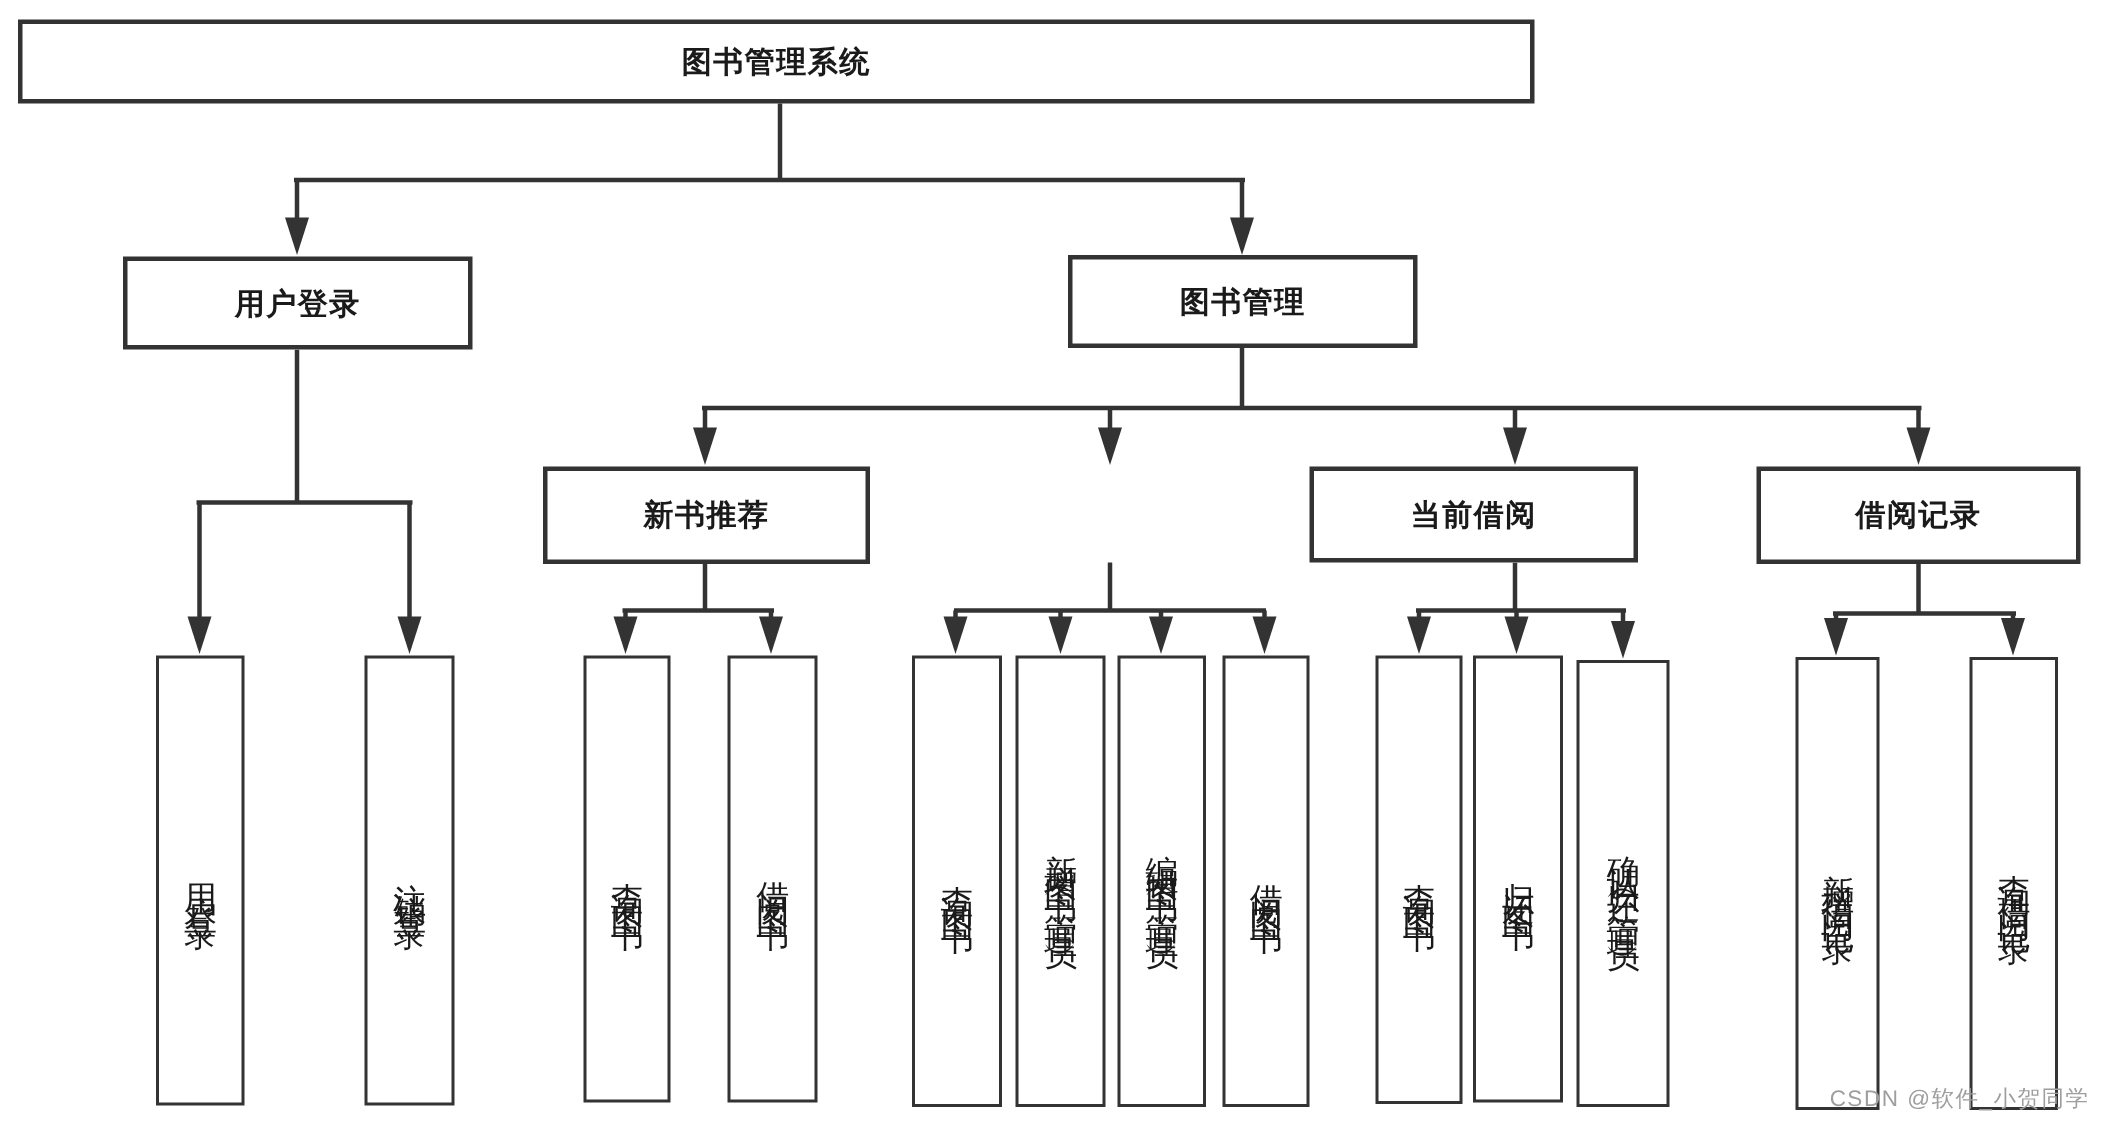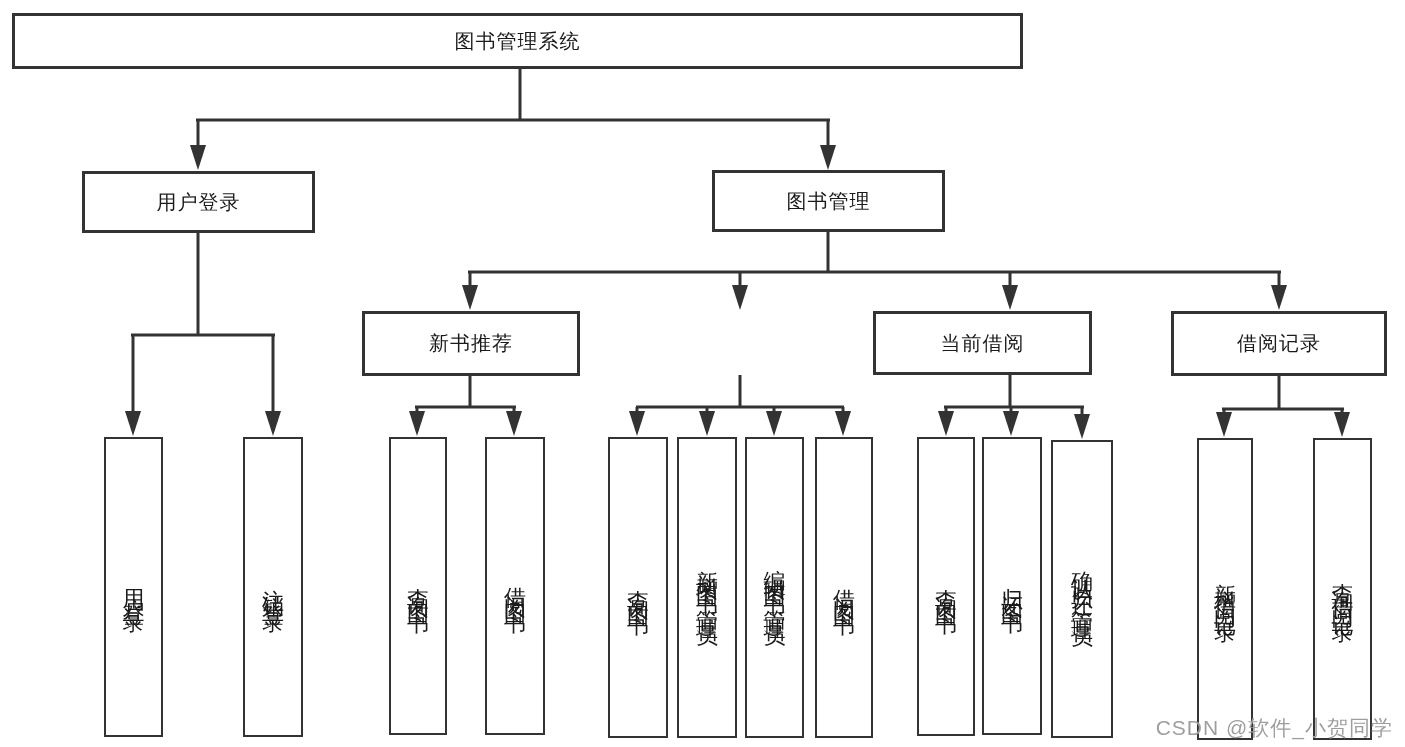--- a/index.html
+++ b/index.html
@@ -16,40 +16,41 @@
   svg.connectors polygon{fill:#333333;}
   .hbox{
     position:absolute;
     box-sizing:border-box;
     border:3px solid #333333;
     background:#ffffff;
     display:flex;align-items:center;justify-content:center;
     font-size:20px;
     letter-spacing:1px;
     white-space:nowrap;
+    font-weight:bold;
   }
   .leaf{
     position:absolute;
     box-sizing:border-box;
     border:2px solid #333333;
     background:#ffffff;
     display:flex;align-items:center;justify-content:center;
   }
   .vtext{
     writing-mode:vertical-lr;
     text-orientation:mixed;
     font-size:22px;
     letter-spacing:8px;
     line-height:1.1;
     white-space:nowrap;
   }
   .watermark{
     position:absolute;
     right:12px;bottom:5px;
-    font-size:21px;
+    font-size:15px;
     color:#9e9e9e;
     letter-spacing:1px;
     white-space:nowrap;
   }
 </style>
 </head>
 <body>
 
 <div class="canvas">
 

